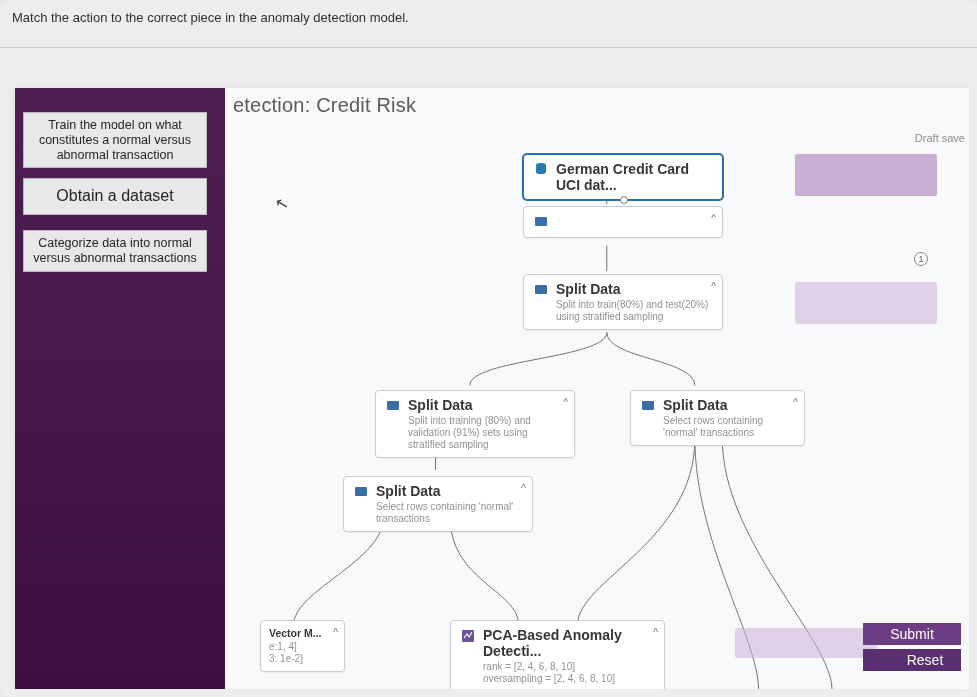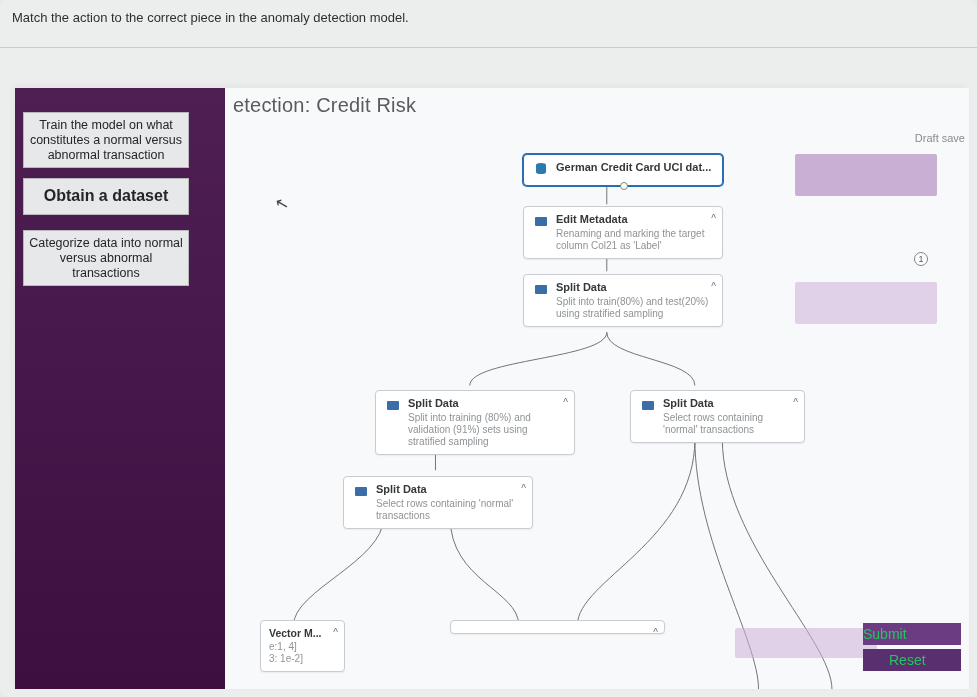--- a/index.html
+++ b/index.html
@@ -2,40 +2,40 @@
 <html><head>
 <meta charset="utf-8">
 <style>
   * { box-sizing: border-box; margin: 0; padding: 0; font-family: "Segoe UI", Arial, sans-serif; }
   html, body { width: 977px; height: 697px; overflow: hidden; background:#e7e9ea; }
   .page { width:977px; height:697px; background:#eceeee; position:relative;border-radius:9px; }
   .prompt { padding:10px 12px 22px; color:#2f2f2f; font-size:13px; }
   .hr { border:0; border-top:1px solid #c9cbcc; margin:0 0 0 0; }
   .workarea { position:absolute; left:15px; right:8px; top:88px; bottom:8px; background:#fbfdfc; box-shadow: -2px -2px 6px rgba(0,0,0,0.04); overflow:hidden; }
   .sidebar { position:absolute; left:0; top:0; bottom:0; width:210px; background:#4f1f54; background:linear-gradient(#4f1f54,#3c0f40); }
-  .drag-item { position:absolute; left:8px; width:166px; background:#e6e8ea; border:1px solid #b7b9ba; text-align:center; color:#252525; font-size:12.5px; line-height:1.18; padding:5px 4px; cursor:grab; }
-  .drag-item.big { font-size:16px; font-weight:700; padding:8px 4px; }
+  .drag-item { position:absolute; left:8px; width:184px; background:#e6e8ea; border:1px solid #b7b9ba; text-align:center; color:#252525; font-size:12.5px; line-height:1.18; padding:5px 4px; cursor:grab; }
+  .drag-item.big { font-size:16px; font-weight:400; padding:8px 4px; }
   .canvas { position:absolute; left:210px; right:0; top:0; bottom:0; background:#f7f9fa; }
   .canvas-title { position:absolute; left:8px; top:6px; font-size:20px; color:#5a5b5c; letter-spacing:0.2px; }
   .draft { position:absolute; right:4px; top:44px; color:#8a8b8c; font-size:11px; }
   .cursor { position:absolute; left:50px; top:106px; font-size:16px; color:#444; transform:rotate(-15deg); pointer-events:none; }
 
   .node { position:absolute; background:#fff; border:1px solid #c9ccd0; border-radius:4px; box-shadow: 0 1px 2px rgba(0,0,0,0.06); padding:6px 8px 6px 8px; }
   .node .row { display:flex; align-items:flex-start; gap:6px; }
   .node .icon { width:18px; height:18px; flex:0 0 auto; display:flex; align-items:center; justify-content:center; }
-  .node .ttl { font-size:11px; color:#35383a; font-weight:600; line-height:1.15; }
+  .node .ttl { font-size:14px; color:#35383a; font-weight:600; line-height:1.15; }
   .node .sub { font-size:10px; color:#8f9396; line-height:1.2; margin-top:2px; }
   .node .chev { position:absolute; right:6px; top:6px; font-size:10px; color:#6b6f72; }
   .port { position:absolute; width:8px; height:8px; border:1px solid #7f8487; background:#fff; border-radius:50%; }
   .node.selected { border-color:#2a6db3; box-shadow:0 0 0 1px #2a6db3; }
 
   .drop-slot { position:absolute; background:#cfb1d8; border-radius:2px; opacity:0.55; }
   .drop-slot.dark { background:#b390c2; opacity:0.7; }
 
-  .btn { position:absolute; right:8px; width:98px; height:22px; color:#22c55e; font-size:14px; line-height:22px; cursor:pointer; }
+  .btn { position:absolute; right:8px; width:98px; height:22px; text-align:center; color:#ffffff; font-size:14px; line-height:22px; cursor:pointer; }
   .btn.submit { background:#6c3c83; bottom:44px; }
   .btn.reset { background:#5a2f6f; bottom:18px;padding-left:26px; }
 
   svg.wires { position:absolute; left:0; top:0; width:100%; height:100%; pointer-events:none; }
   .badge { position:absolute; width:14px; height:14px; border:1px solid #7f8487; border-radius:50%; background:#fff; font-size:9px; text-align:center; line-height:12px; color:#555; }
 
   
   .ic-db { fill:#2a7ab0; }
   .ic-mod { fill:#3b6ea8; }
   .ic-pca { fill:#6b4fa0; }
@@ -105,24 +105,20 @@
       <div class="badge" style="left:689px; top:164px">1</div>
 
       <div class="node" style="left:298px; top:118px; width:200px">
         <span class="chev">^</span>
         <div class="row">
           <span class="icon">
             <svg viewBox="0 0 16 16" width="16" height="16">
                 <rect class="ic-mod" x="2" y="3" width="12" height="9" rx="1"></rect>
               </svg>
           </span>
-          <div>
-            <div class="ttl">Edit Metadata</div>
-            <div class="sub">Renaming and marking the target column Col21 as 'Label'</div>
-          </div>
         </div>
       </div>
 
       <div class="node" style="left:298px; top:186px; width:200px">
         <span class="chev">^</span>
         <div class="row">
           <span class="icon">
             <svg viewBox="0 0 16 16" width="16" height="16">
                 <rect class="ic-mod" x="2" y="3" width="12" height="9" rx="1"></rect>
               </svg>
@@ -183,20 +179,33 @@
         <span class="chev">^</span>
         <div>
           <div class="ttl" style="font-size:10.5px">Vector M...</div>
           <div class="sub" style="white-space:pre-line">e:1, 4]
 3: 1e-2]</div>
         </div>
       </div>
 
       <div class="node" style="left:225px; top:532px; width:215px">
         <span class="chev">^</span>
+        <div class="row">
+          <span class="icon">
+            <svg viewBox="0 0 16 16" width="16" height="16">
+                <rect class="ic-pca" x="2" y="2" width="12" height="12" rx="1"></rect>
+                <path d="M4 10 L7 6 L9 9 L12 4" stroke="#fff" stroke-width="1.2" fill="none"></path>
+              </svg>
+          </span>
+          <div>
+            <div class="ttl">PCA-Based Anomaly Detecti...</div>
+            <div class="sub" style="white-space:pre-line">rank = [2, 4, 6, 8, 10]
+oversampling = [2, 4, 6, 8, 10]</div>
+          </div>
+        </div>
       </div>
 
     </div>
 
     <div class="btn submit">Submit</div>
     <div class="btn reset">Reset</div>
   </div>
 </div>
 
 </body></html>

